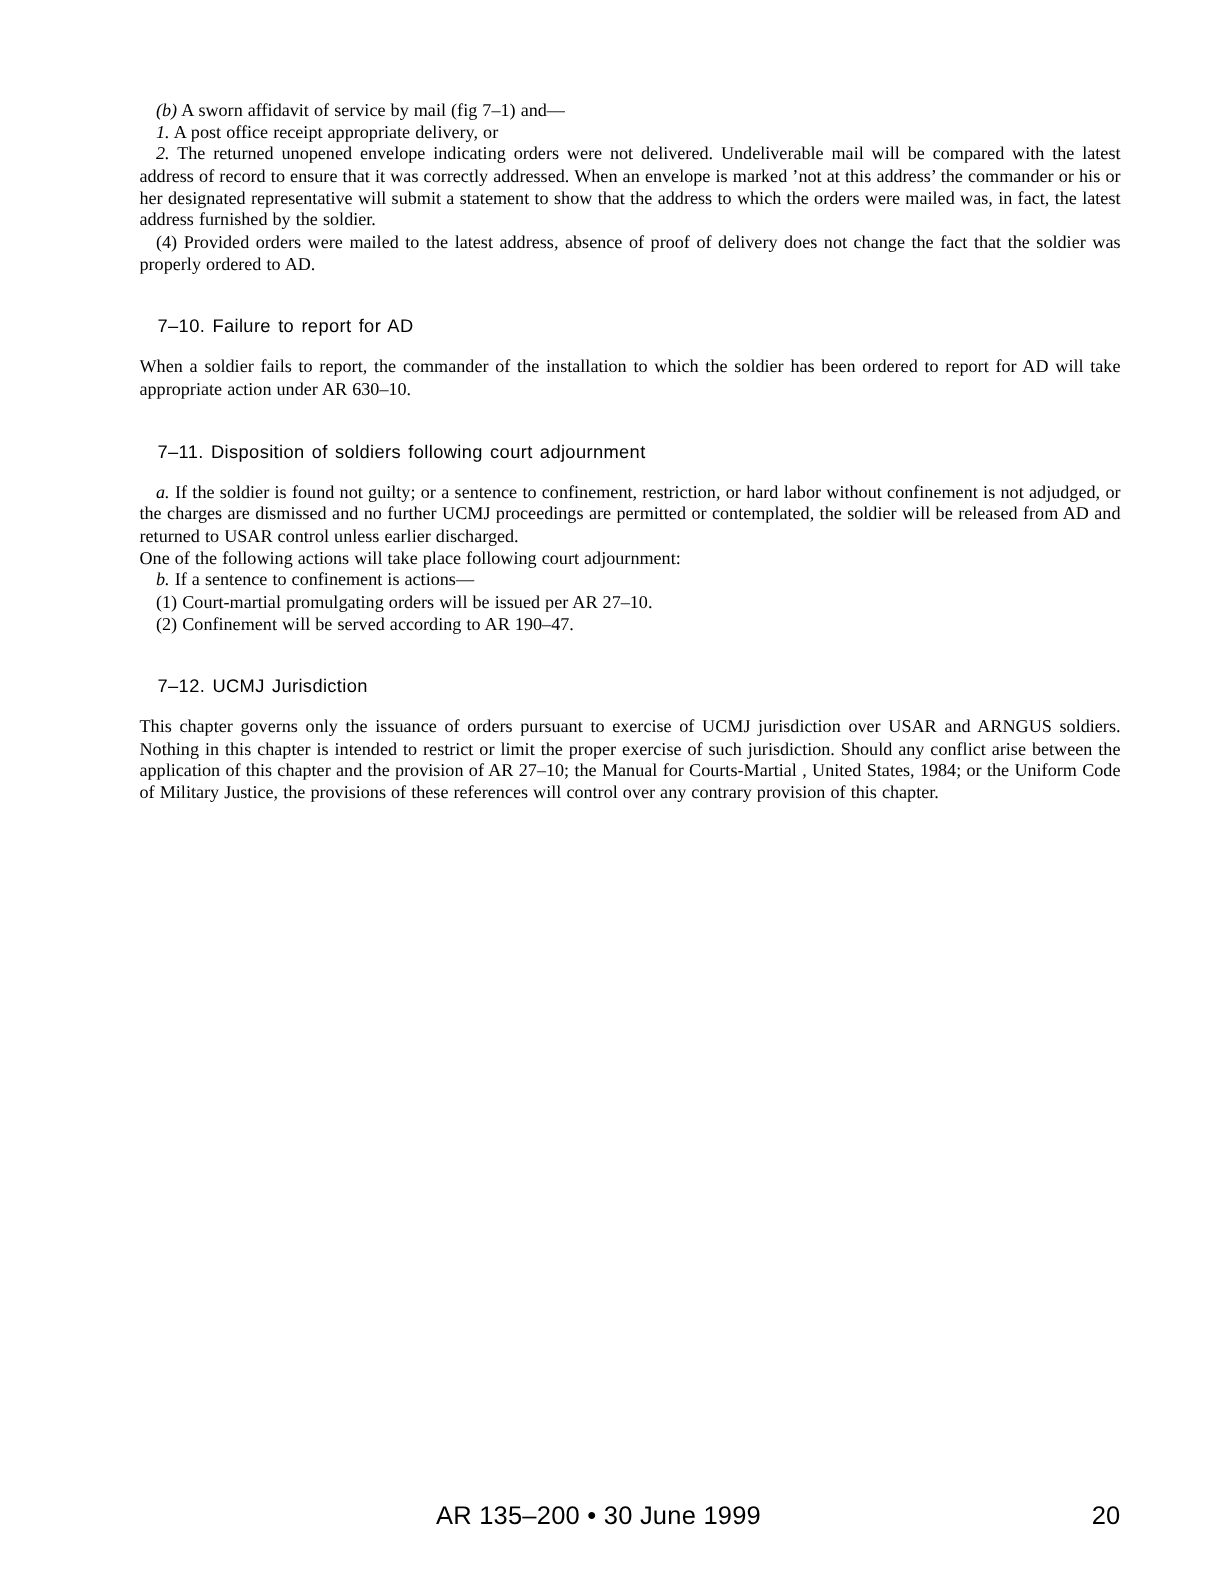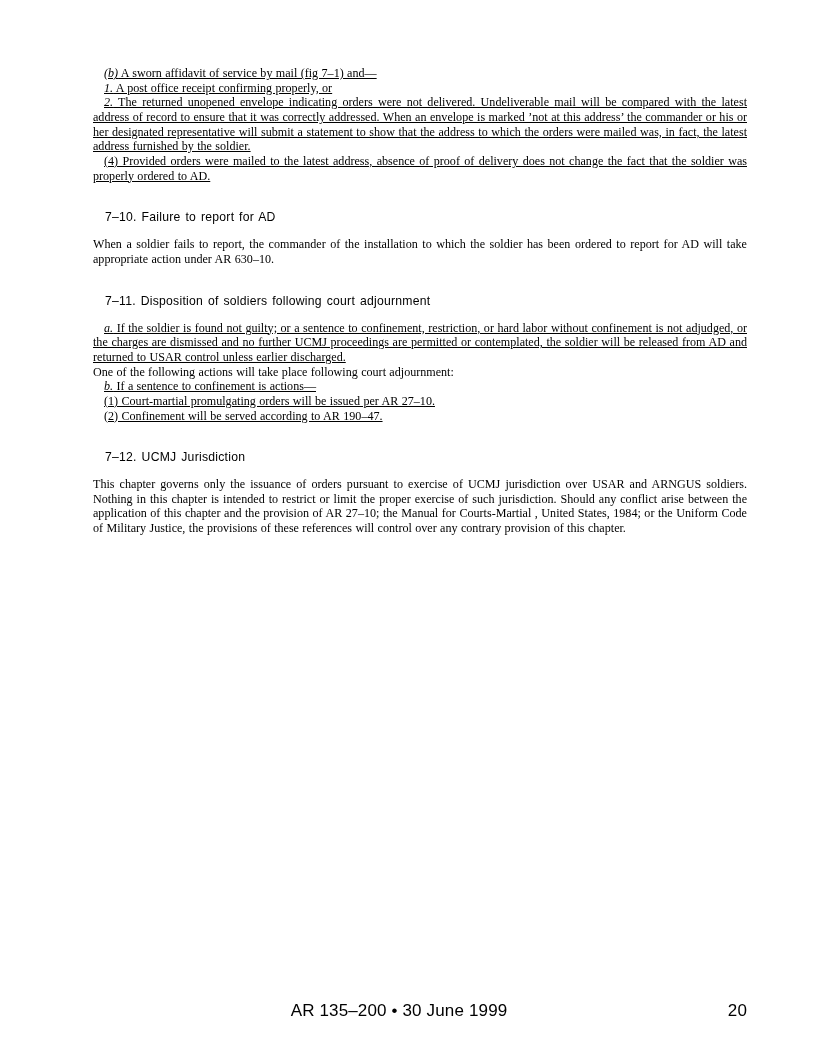--- a/index.html
+++ b/index.html
@@ -39,21 +39,20 @@
     margin: 0;
     font-size: 12.1px;
     line-height: 14.65px;
     text-align: justify;
     text-justify: inter-word;
     word-spacing: 0.35px;
   }
 
   p.indent {
     text-indent: 11px;
-    text-decoration: underline;
   }
 
   h2.section {
     margin: 12px;
     font-family: "Liberation Sans", "DejaVu Sans", sans-serif;
     font-size: 12.2px;
     font-weight: normal;
     line-height: 15px;
     letter-spacing: 0.25px;
     word-spacing: 1.2px;
@@ -97,21 +96,21 @@
 </style>
 </head>
 <body>
 
 <div class="page">
 
   <div class="content">
 
     <p class="body indent"><span class="it">(b)</span><span> A sworn affidavit of service by mail (fig 7–1) and—</span></p>
 
-    <p class="body indent"><span class="it">1.</span><span> A post office receipt confirming properly, or</span></p>
+    <p class="body indent"><span class="it">1.</span><span> A post office receipt appropriate delivery, or</span></p>
 
     <p class="body indent"><span class="it">2.</span><span> The returned unopened envelope indicating orders were not delivered. Undeliverable mail will be compared with the latest address of record to ensure that it was correctly addressed. When an envelope is marked ’not at this address’ the commander or his or her designated representative will submit a statement to show that the address to which the orders were mailed was, in fact, the latest address furnished by the soldier.</span></p>
 
     <p class="body indent">(4) Provided orders were mailed to the latest address, absence of proof of delivery does not change the fact that the soldier was properly ordered to AD.</p>
 
     <div class="gap-section"></div>
 
     <h2 class="section">7–10. Failure to report for AD</h2>
     <p class="body">When a soldier fails to report, the commander of the installation to which the soldier has been ordered to report for AD will take appropriate action under AR 630–10.</p>
 

